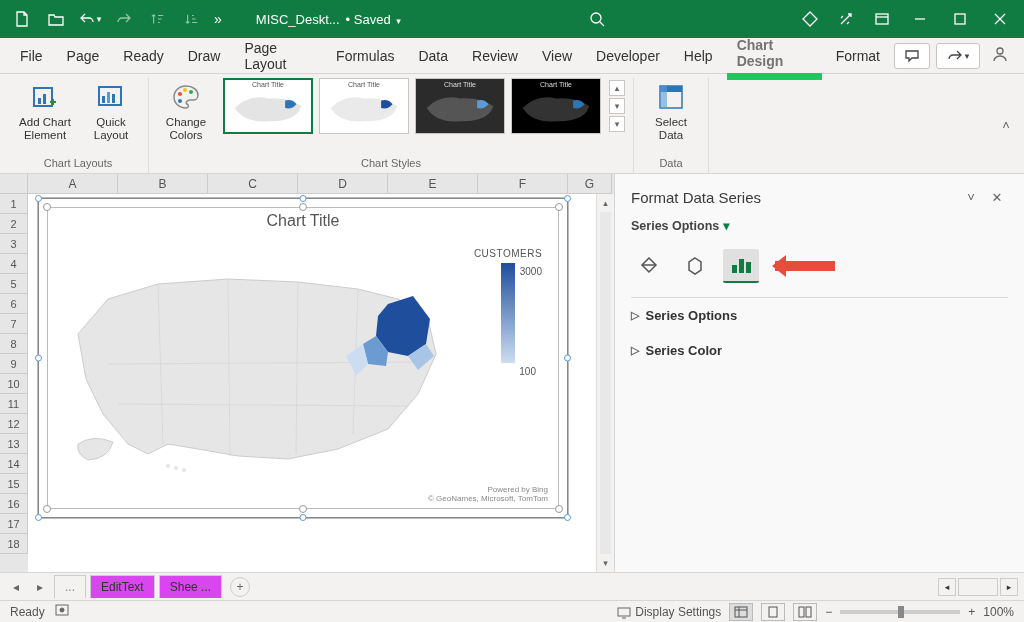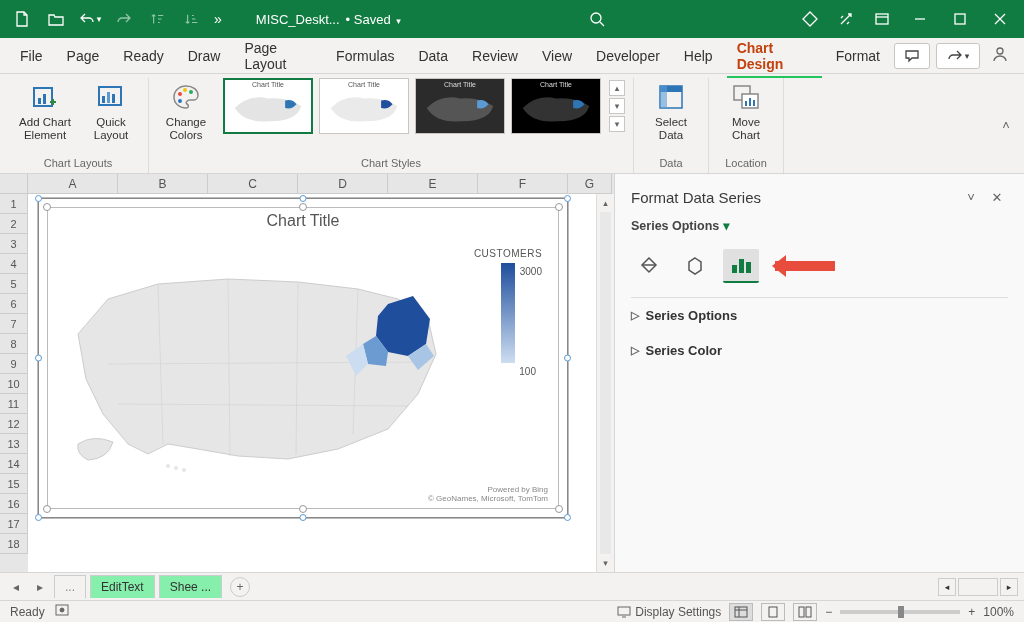--- a/index.html
+++ b/index.html
@@ -12,21 +12,21 @@
   .titlebar .tb-btn svg { stroke: #fff; fill: none; stroke-width: 1.3; }
   .titlebar .more { font-size: 14px; color: #fff; padding: 0 4px; }
   .titlebar .filename { flex: 0 0 auto; margin-left: 30px; display: flex; align-items: center; gap: 6px; }
   .titlebar .center { flex: 1; display: flex; justify-content: center; }
   .titlebar .right-icons { display: flex; align-items: center; gap: 4px; }
   .titlebar .win-btn { width: 36px; height: 30px; display:flex; align-items:center; justify-content:center; }
 
   
   .menubar { height: 36px; background: #f3f2f1; display: flex; align-items: center; padding: 0 10px; gap: 4px; border-bottom: 1px solid #d6d6d6; }
   .menubar .tab { padding: 6px 10px; color: #333; font-size: 14px; }
-  .menubar .tab.active { color: #c2410c; border-bottom: 2px solid #22c55e; font-weight: 600; padding-bottom: 4px; }
+  .menubar .tab.active { color: #737373; border-bottom: 7px solid #22c55e; font-weight: 600; padding-bottom: 4px; }
   .menubar .right { margin-left: auto; display: flex; align-items: center; gap: 6px; }
   .menubar .iconbtn { width: 36px; height: 26px; border: 1px solid #c8c6c4; border-radius: 3px; display:flex; align-items:center; justify-content:center; background:#fff; }
 
   
   .ribbon { height: 100px; background: #f3f2f1; display: flex; border-bottom: 1px solid #d6d6d6; padding: 4px 8px 0 8px; }
   .rgroup { display: flex; flex-direction: column; align-items: center; padding: 0 8px; border-right: 1px solid #dcdcdc; }
   .rgroup:last-child { border-right: none; }
   .rgroup-row { display: flex; gap: 8px; flex: 1; align-items: flex-start; }
   .rgroup-label { font-size: 11px; color: #666; padding: 2px 0 4px 0; }
   .rbtn { display: flex; flex-direction: column; align-items: center; justify-content: flex-start; width: 58px; padding-top: 2px; text-align:center; }
@@ -88,21 +88,21 @@
   .opt-icon.sel { background:#e0e0e0; border-bottom:2px solid #107c41;}
   .arrow-annot { width:60px; height:10px; background:#e74c3c; position:relative; margin-left:6px;}
   .arrow-annot::before{content:"";position:absolute;left:-14px;top:-6px;border:11px solid transparent;border-right:14px solid #e74c3c;}
   .panel-divider{height:1px;background:#ddd;margin:0 16px;}
   .panel-item { padding:10px 16px; font-size:13px; font-weight:600; color:#333; display:flex; align-items:center; gap:6px;}
   .panel-item .chev{font-size:11px;color:#666;}
 
   
   .sheetnav { height:28px; background:#f3f2f1; border-top:1px solid #d6d6d6; display:flex; align-items:center; padding:0 6px; gap:4px; font-size:12px;}
   .sheetnav .navbtn{width:20px;text-align:center;color:#666;}
-  .sheetnav .stab{padding:4px 10px;background:#86efac;border:1px solid #ccc;border-bottom:none;color:#333;}
+  .sheetnav .stab{padding:4px 10px;background:#d946ef;border:1px solid #ccc;border-bottom:none;color:#333;}
   .sheetnav .stab.dim{color:#888;background:#f3f2f1;}
   .sheetnav .addtab{width:20px;height:20px;border:1px solid #ccc;border-radius:50%;display:flex;align-items:center;justify-content:center;color:#666;margin-left:4px;}
   .sheetnav .hscroll{margin-left:auto;display:flex;gap:2px;}
   .sheetnav .hscroll div{width:18px;height:18px;border:1px solid #ccc;display:flex;align-items:center;justify-content:center;font-size:9px;}
 
   
   .statusbar { height:22px; background:#f3f2f1; border-top:1px solid #d6d6d6; display:flex; align-items:center; padding:0 10px; font-size:12px; color:#555; gap:10px;}
   .statusbar .right{margin-left:auto;display:flex;align-items:center;gap:8px;}
   .viewbtn{width:24px;height:18px;border:1px solid #bbb;display:flex;align-items:center;justify-content:center;}
   .viewbtn.active{background:#ddd;}
@@ -321,37 +321,20 @@
               <rect x="3" y="3" width="7" height="22" fill="#5b9bd5" opacity="0.6"></rect>
             </svg>
           </div>
         <div class="rlabel">Select Data</div>
       </div>
     </div>
     <div class="rgroup-label">Data</div>
   </div>
 
 
-  <div class="rgroup">
-    <div class="rgroup-row">
-      <div class="rbtn">
-        <div class="ricon">
-            <svg width="30" height="28" viewBox="0 0 30 28" fill="none" stroke="#888" stroke-width="1.5">
-              <rect x="3" y="3" width="16" height="14"></rect>
-              <rect x="11" y="11" width="16" height="14" fill="#fff"></rect>
-              <rect x="14" y="18" width="2" height="5" fill="#2e75b6" stroke="none"></rect>
-              <rect x="18" y="15" width="2" height="8" fill="#2e75b6" stroke="none"></rect>
-              <rect x="22" y="17" width="2" height="6" fill="#2e75b6" stroke="none"></rect>
-            </svg>
-          </div>
-        <div class="rlabel">Move Chart</div>
-      </div>
-    </div>
-    <div class="rgroup-label">Location</div>
-  </div>
 
   <div class="collapse-arrow">˄</div>
 </div>
 
 <div class="mainrow">
   <div class="sheetarea">
     <div class="colheaders">
       <div class="rowcorner"></div>
       <div class="colhead">A</div>
       <div class="colhead">B</div>
@@ -495,21 +478,21 @@
   </div>
 </div>
 
 <div class="statusbar">
   <span>Ready</span>
   <span><svg width="16" height="14" viewBox="0 0 16 14" fill="none" stroke="#666">
         <rect x="1" y="2" width="12" height="10"></rect>
         <circle cx="7" cy="7" r="2" fill="#666"></circle>
       </svg></span>
   <div class="right">
-    <span style="display:flex;align-items:center;gap:4px">
+    <span style="display:flex;align-items:flex-end;gap:4px">
         <svg width="14" height="12" viewBox="0 0 14 12" fill="none" stroke="#666">
           <rect x="1" y="1" width="12" height="8"></rect>
           <path d="M5 11h4"></path>
         </svg>
         <span>Display Settings</span>
       </span>
     <div class="viewbtn active">
         <svg width="14" height="12" viewBox="0 0 14 12" stroke="#555" fill="none">
           <rect x="1" y="1" width="12" height="10"></rect>
           <path d="M1 4h12M5 1v10"></path>

